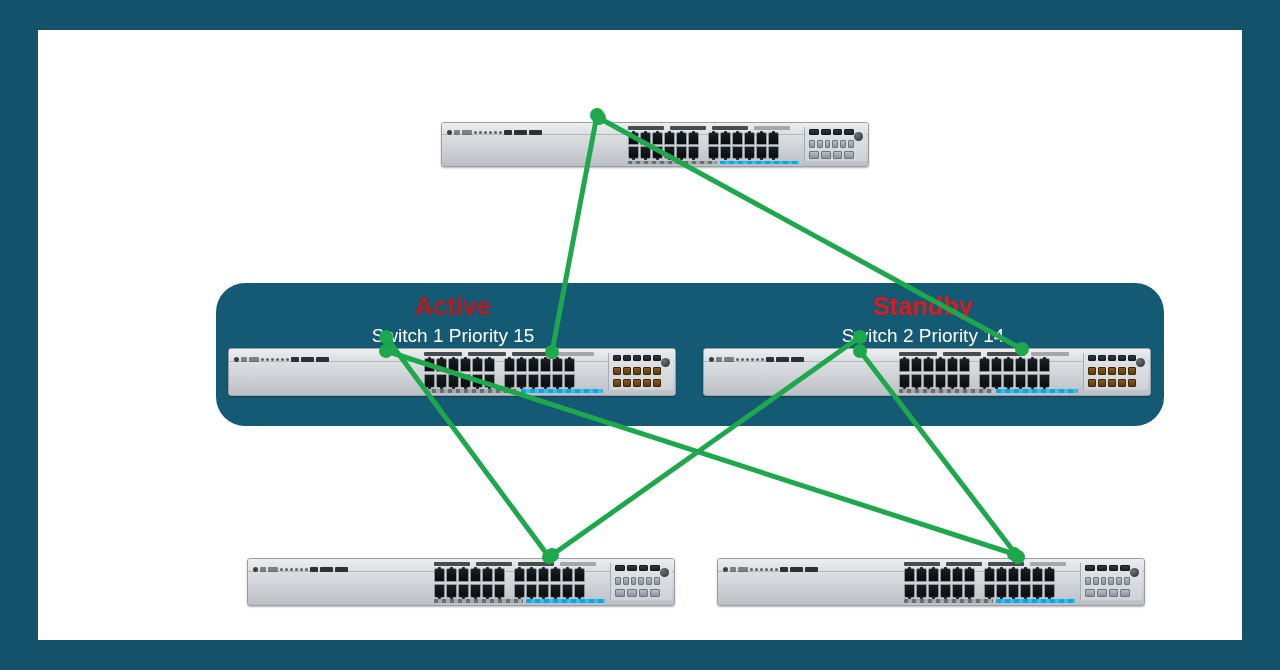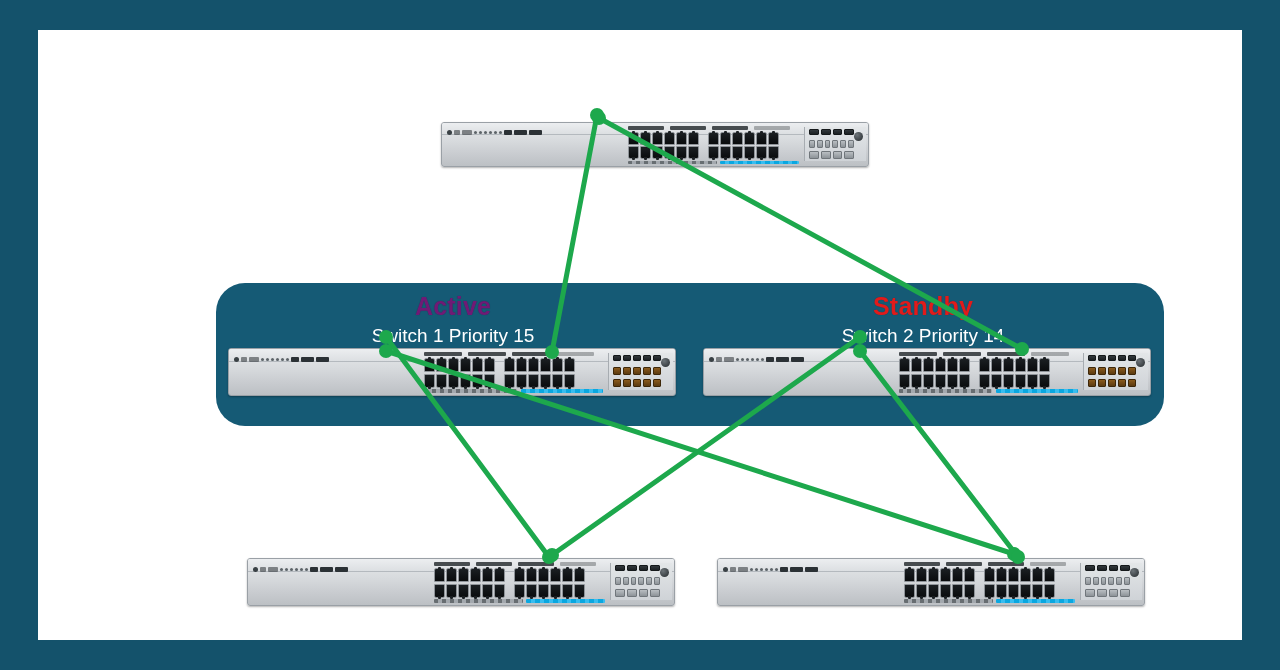--- a/index.html
+++ b/index.html
@@ -117,21 +117,21 @@
   #links{position:absolute;left:0;top:0;width:1280px;height:670px;pointer-events:none;}
 </style>
 </head>
 <body style="background: rgb(20, 82, 107);">
 
 <div id="stage">
   <div id="canvas" style="background: rgb(255, 255, 255);">
 
     <div id="stack-box" style="background: rgb(21, 90, 117);"></div>
 
-    <div class="stack-label" style="left: 265px; top: 262px; color: #701a75;">Active</div>
+    <div class="stack-label" style="left: 265px; top: 262px; color: #b91c1c;">Active</div>
     <div class="stack-sub" style="left: 265px; top: 295px; color: rgb(255, 255, 255);">Switch 1 Priority 15</div>
 
     <div class="stack-label" style="left: 735px; top: 262px; color: rgb(224, 27, 27);">Standby</div>
     <div class="stack-sub" style="left: 735px; top: 295px; color: rgb(255, 255, 255);">Switch 2 Priority 14</div>
 
     <div class="switch" id="dev-core" style="left:403px;top:92px;width:428px;height:45px;">
         <div class="sw-body">
           <div class="sw-topstrip"></div>
           <div class="sw-bezel-left">
             <div class="led big"></div>

